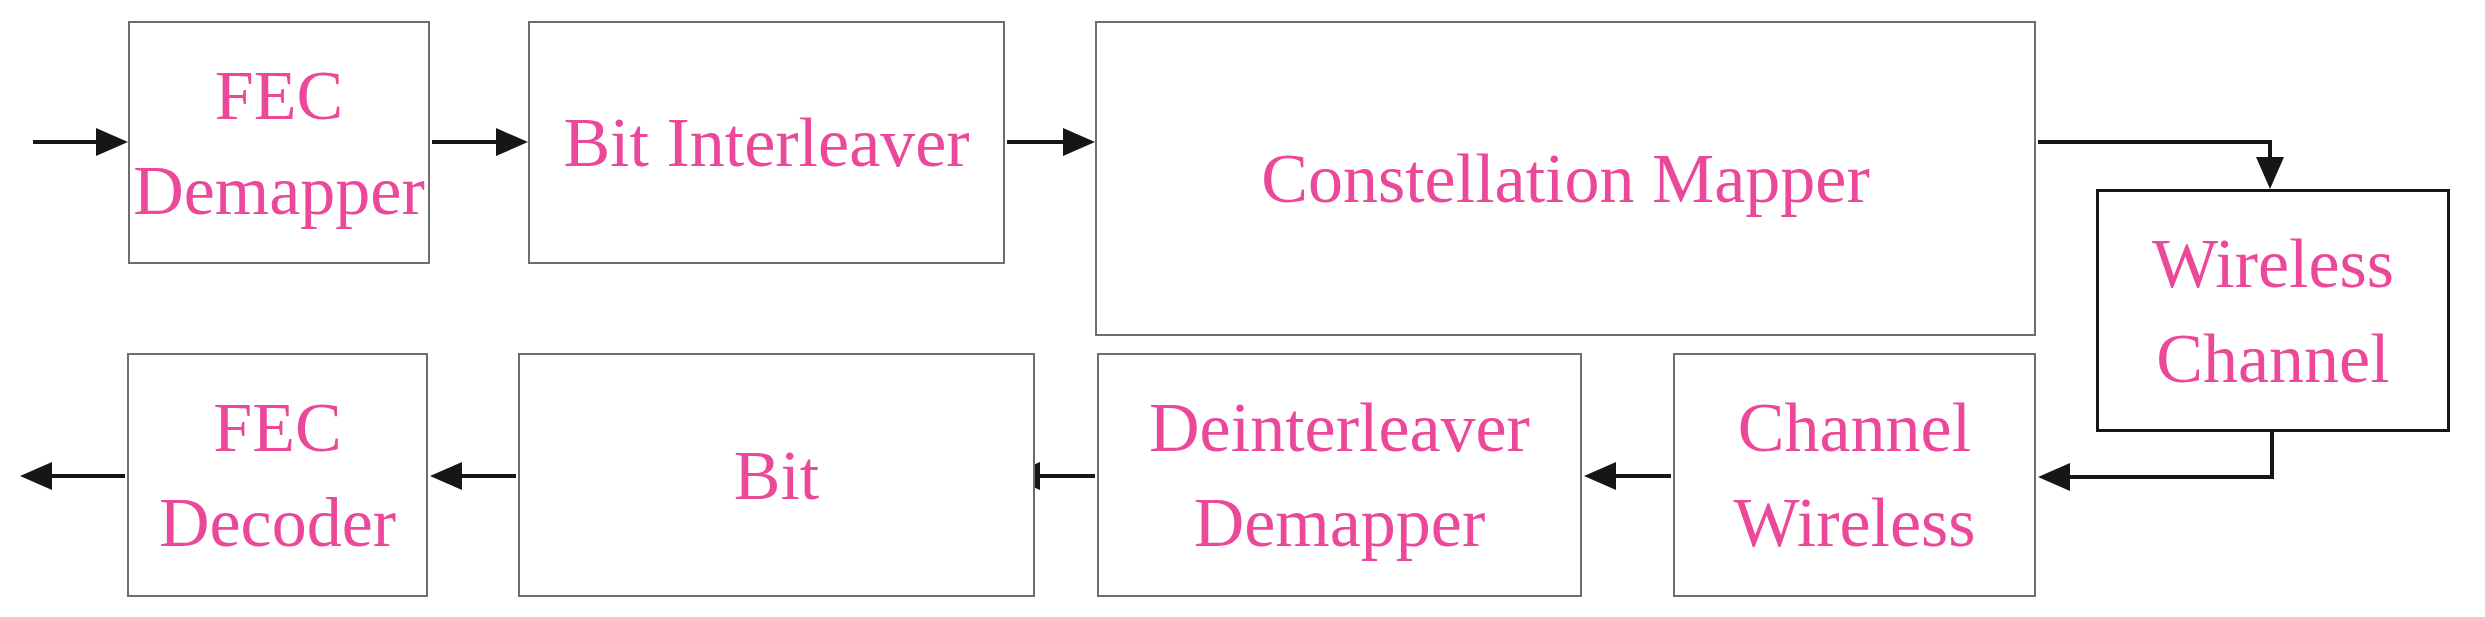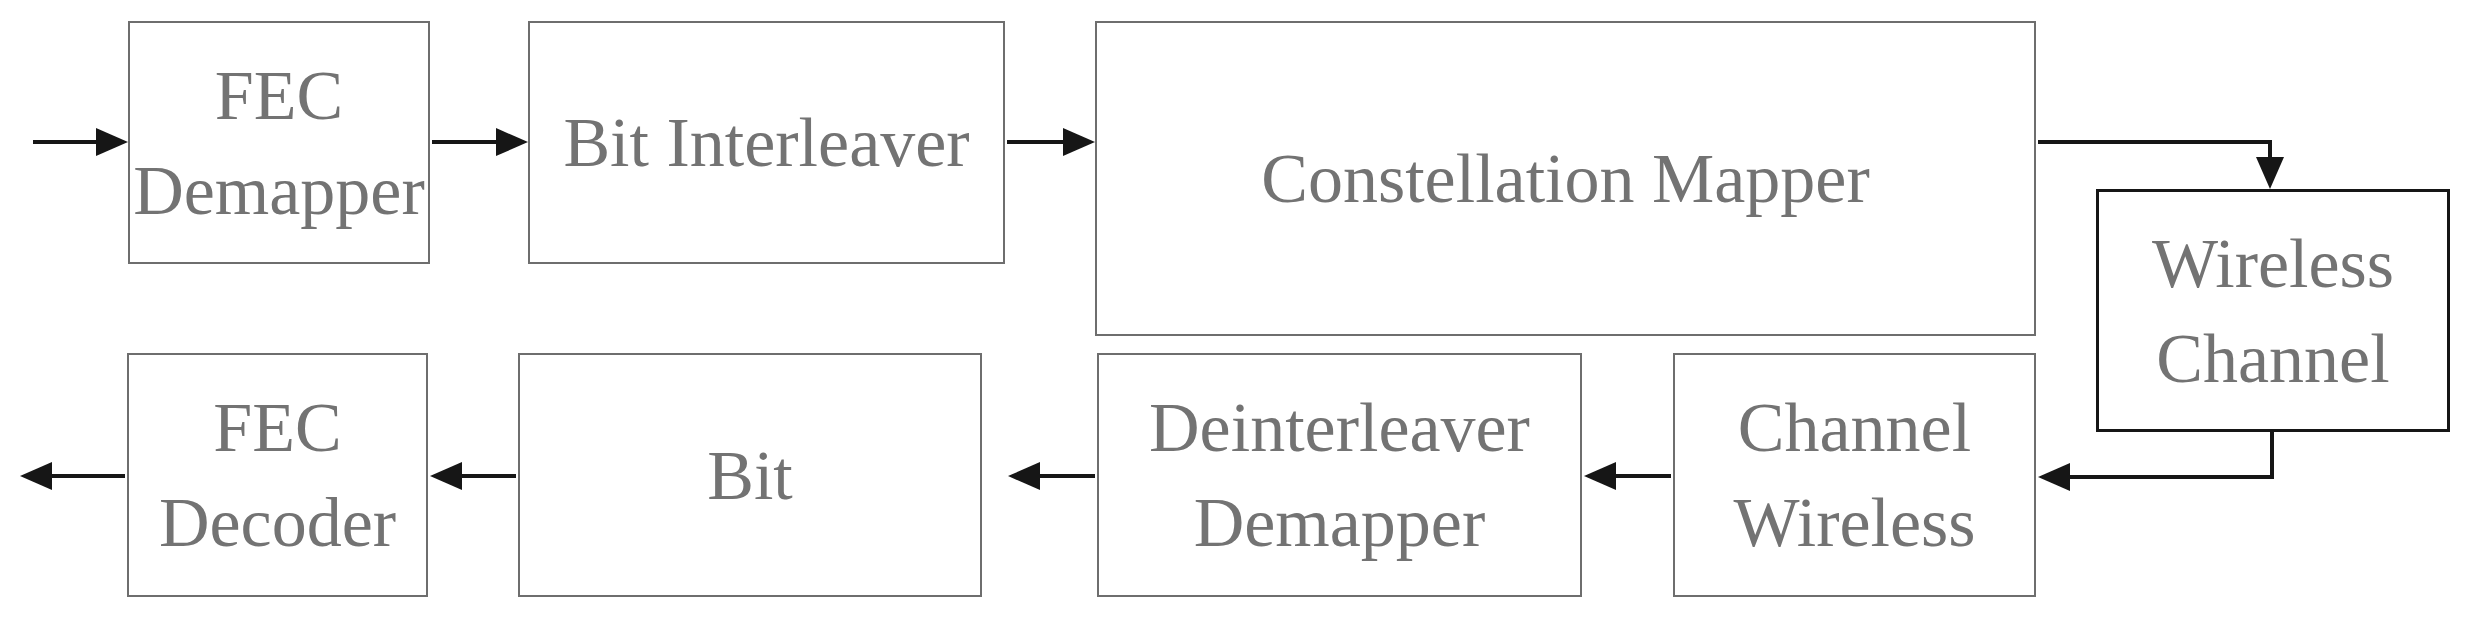--- a/index.html
+++ b/index.html
@@ -1,40 +1,40 @@
 <!DOCTYPE html>
 <html><head>
 <meta charset="utf-8">
 <style>
   html,body{margin:0;padding:0;background:#ffffff;}
   .diagram{
     position:relative;
     width:2485px;height:617px;
     background:#ffffff;
     font-family:"Liberation Serif","DejaVu Serif",serif;
-    color:#737373;
+    color:#ec4899;
     overflow:hidden;
   }
   .arrows{position:absolute;left:0;top:0;width:2485px;height:617px;}
   .block{
     position:absolute;box-sizing:border-box;
     border:2px solid #6e6e6e;background:#ffffff;
     display:flex;align-items:center;justify-content:center;
     text-align:center;
     font-size:70px;line-height:95px;white-space:nowrap;
   }
   .block.thick{border:3px solid #161616;}
   .label .line{display:block;}
   
   .b-fec-encoder            {left:128px; top:21px;  width:302px; height:243px;}
   .b-bit-interleaver        {left:528px; top:21px;  width:477px; height:243px;}
   .b-constellation-mapper   {left:1095px;top:21px;  width:941px; height:315px;}
   .b-wireless-channel       {left:2096px;top:189px; width:354px; height:243px;}
   .b-fec-decoder            {left:127px; top:353px; width:301px; height:244px;}
-  .b-bit-deinterleaver      {left:518px; top:353px; width:464px; height:244px;}
+  .b-bit-deinterleaver      {left:518px; top:353px; width:517px; height:244px;}
   .b-constellation-demapper {left:1097px;top:353px; width:485px; height:244px;}
   .b-channel-equalizer      {left:1673px;top:353px; width:363px; height:244px;}
 </style>
 </head>
 <body>
 
 <div class="diagram">
 
   <svg class="arrows" viewBox="0 0 2485 617" xmlns="http://www.w3.org/2000/svg" fill="#161616" stroke="#161616" stroke-width="4">
     <g>

